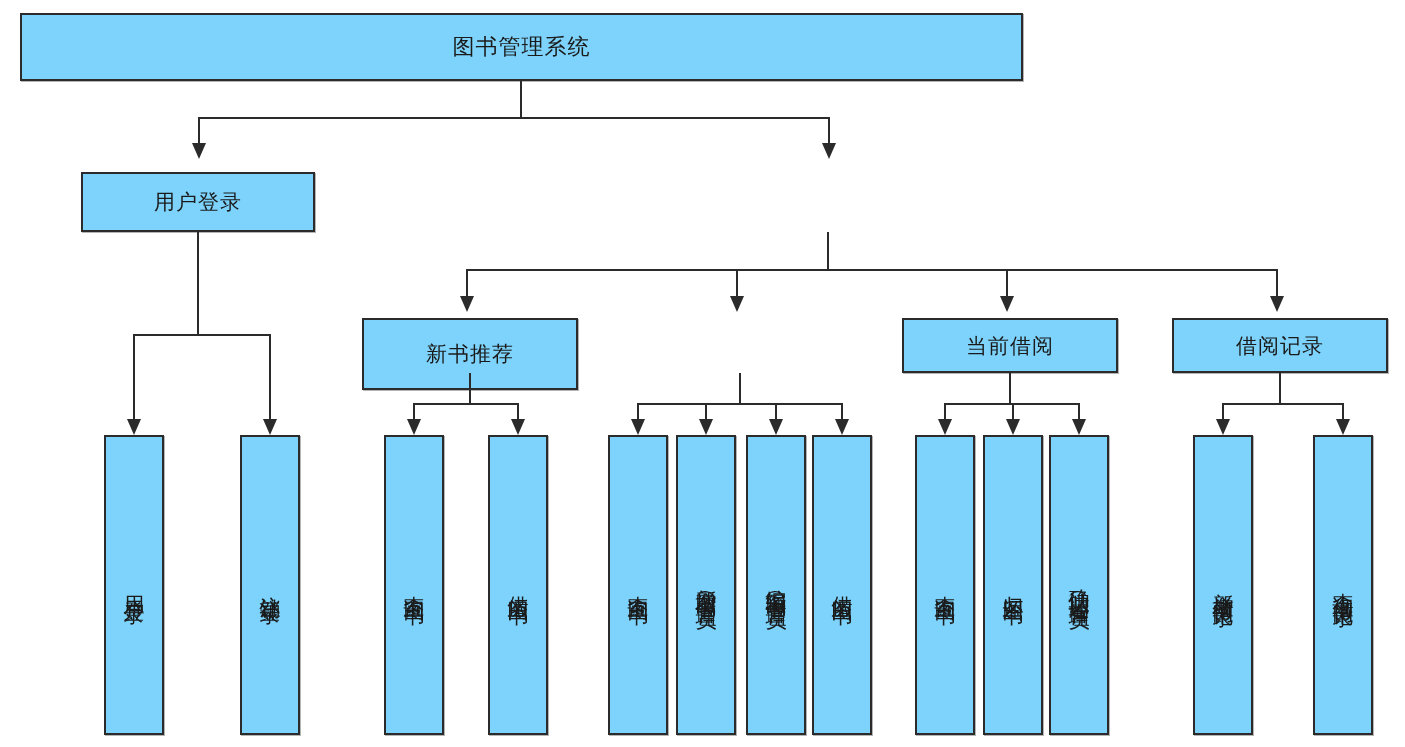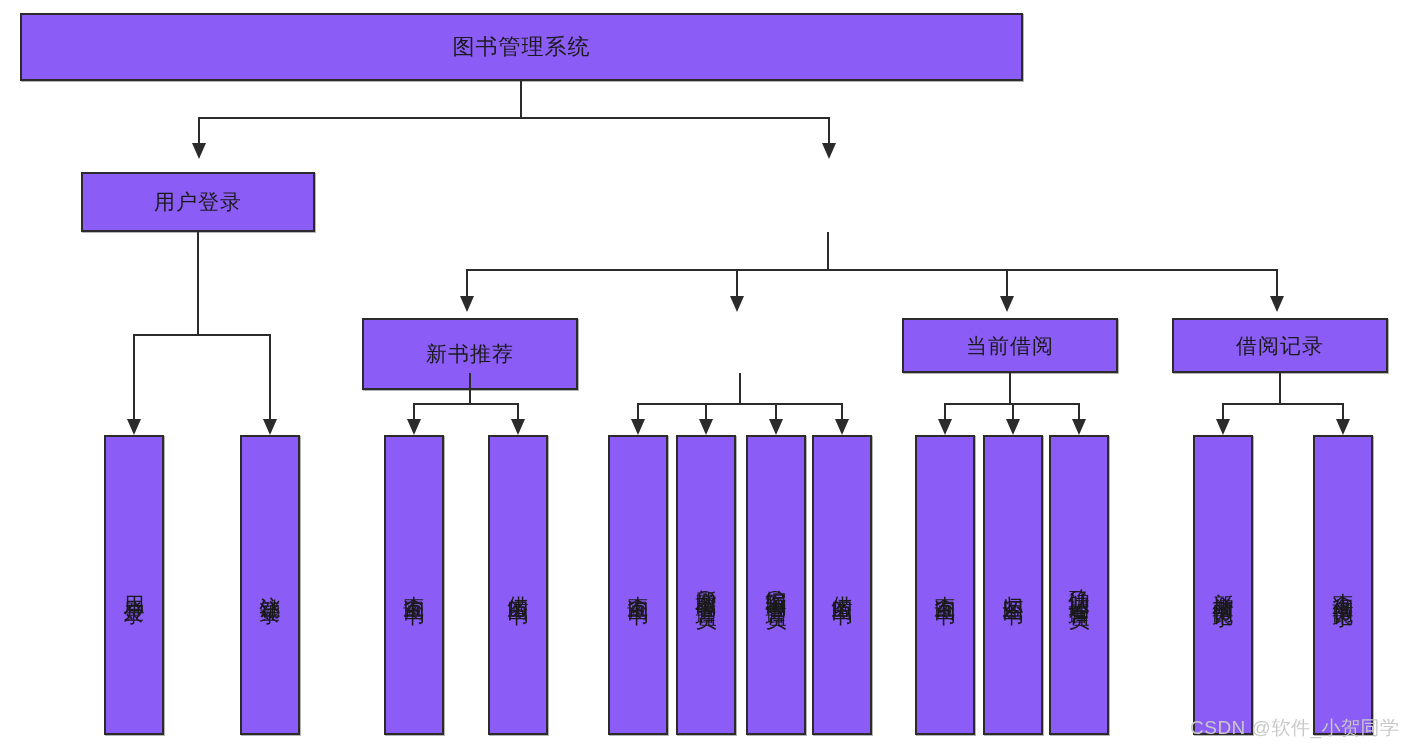--- a/index.html
+++ b/index.html
@@ -14,21 +14,21 @@
   #canvas {
     position: relative;
     width: 1405px;
     height: 747px;
     background: #ffffff;
     overflow: hidden;
   }
   .node {
     position: absolute;
     border: 2px solid #2b2b2b;
-    background: #8b5cf6;
+    background: #7dd3fc;
     display: flex;
     align-items: center;
     justify-content: center;
     color: #1a1a1a;
     box-shadow: 1px 1px 0 rgba(120,120,120,0.55);
   }
   .node.h {
     font-size: 21px;
     letter-spacing: 1px;
     line-height: 1.2;
@@ -156,15 +156,14 @@
   <div class="node v" style="left:746px; top:435px; width:60px; height:300px;">编辑图书（管理员）</div>
   <div class="node v" style="left:812px; top:435px; width:60px; height:300px;">借阅图书</div>
 
   <div class="node v" style="left:915px; top:435px; width:60px; height:300px;">查询图书</div>
   <div class="node v" style="left:983px; top:435px; width:60px; height:300px;">归还图书</div>
   <div class="node v" style="left:1049px; top:435px; width:60px; height:300px;">确认归还（管理员）</div>
 
   <div class="node v" style="left:1193px; top:435px; width:60px; height:300px;">新增借阅记录</div>
   <div class="node v" style="left:1313px; top:435px; width:60px; height:300px;">查询借阅记录</div>
 
-  <div class="watermark" style="left:1190px; top:715px;">CSDN @软件_小贺同学</div>
 
 </div>
 
 </body></html>

